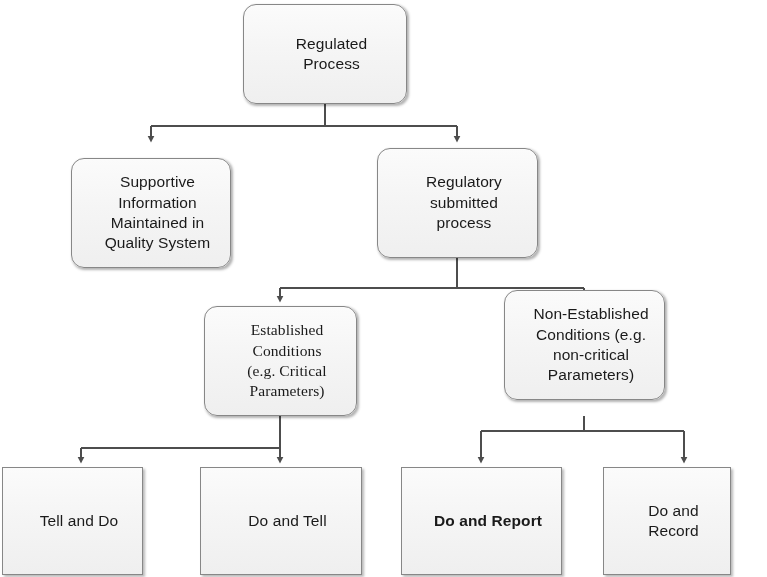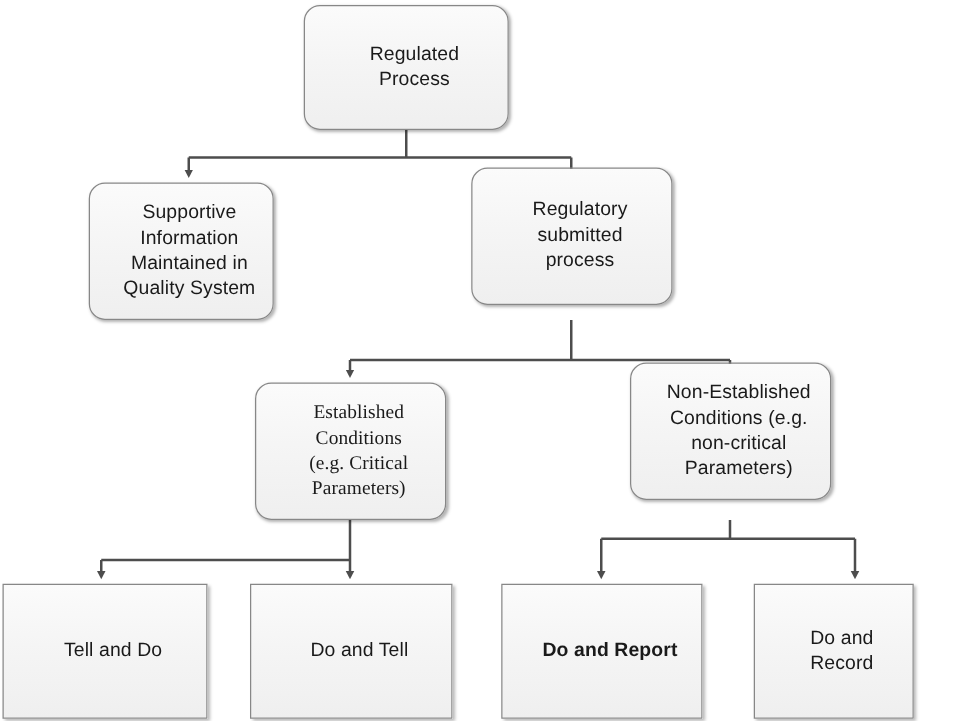--- a/index.html
+++ b/index.html
@@ -86,48 +86,48 @@
       <path d="M481,431 L481,460" marker-end="url(#arrow)"></path>
       <path d="M684,431 L684,460" marker-end="url(#arrow)"></path>
     </g>
   </svg>
 
   <div class="node rounded" style="left:243px; top:4px; width:164px; height:100px;">
     <span class="label">Regulated
 Process</span>
   </div>
 
-  <div class="node rounded" style="left:71px; top:146px; width:148px; height:110px;align-items:center;">
+  <div class="node rounded" style="left:71px; top:158px; width:160px; height:110px;align-items:center;">
     <span class="label">Supportive
 Information
 Maintained in
 Quality System</span>
   </div>
 
-  <div class="node rounded" style="left:377px; top:134px; width:161px; height:110px;">
+  <div class="node rounded" style="left:377px; top:148px; width:161px; height:110px;">
     <span class="label">Regulatory
 submitted
 process</span>
   </div>
 
   <div class="node rounded" style="left:204px; top:306px; width:153px; height:110px;font-family:Liberation Serif, serif;">
     <span class="label">Established
 Conditions
 (e.g. Critical
 Parameters)</span>
   </div>
 
   <div class="node rounded" style="left:504px; top:290px; width:161px; height:110px;">
     <span class="label">Non-Established
 Conditions (e.g.
 non-critical
 Parameters)</span>
   </div>
 
-  <div class="node sharp" style="left:2px; top:467px; width:164px; height:108px;">
+  <div class="node sharp" style="left:2px; top:467px; width:141px; height:108px;">
     <span class="label">Tell and Do</span>
   </div>
 
   <div class="node sharp" style="left:200px; top:467px; width:162px; height:108px;justify-content:center;">
     <span class="label">Do and Tell</span>
   </div>
 
   <div class="node sharp" style="left:401px; top:467px; width:161px; height:108px;font-weight:bold;">
     <span class="label">Do and Report</span>
   </div>

